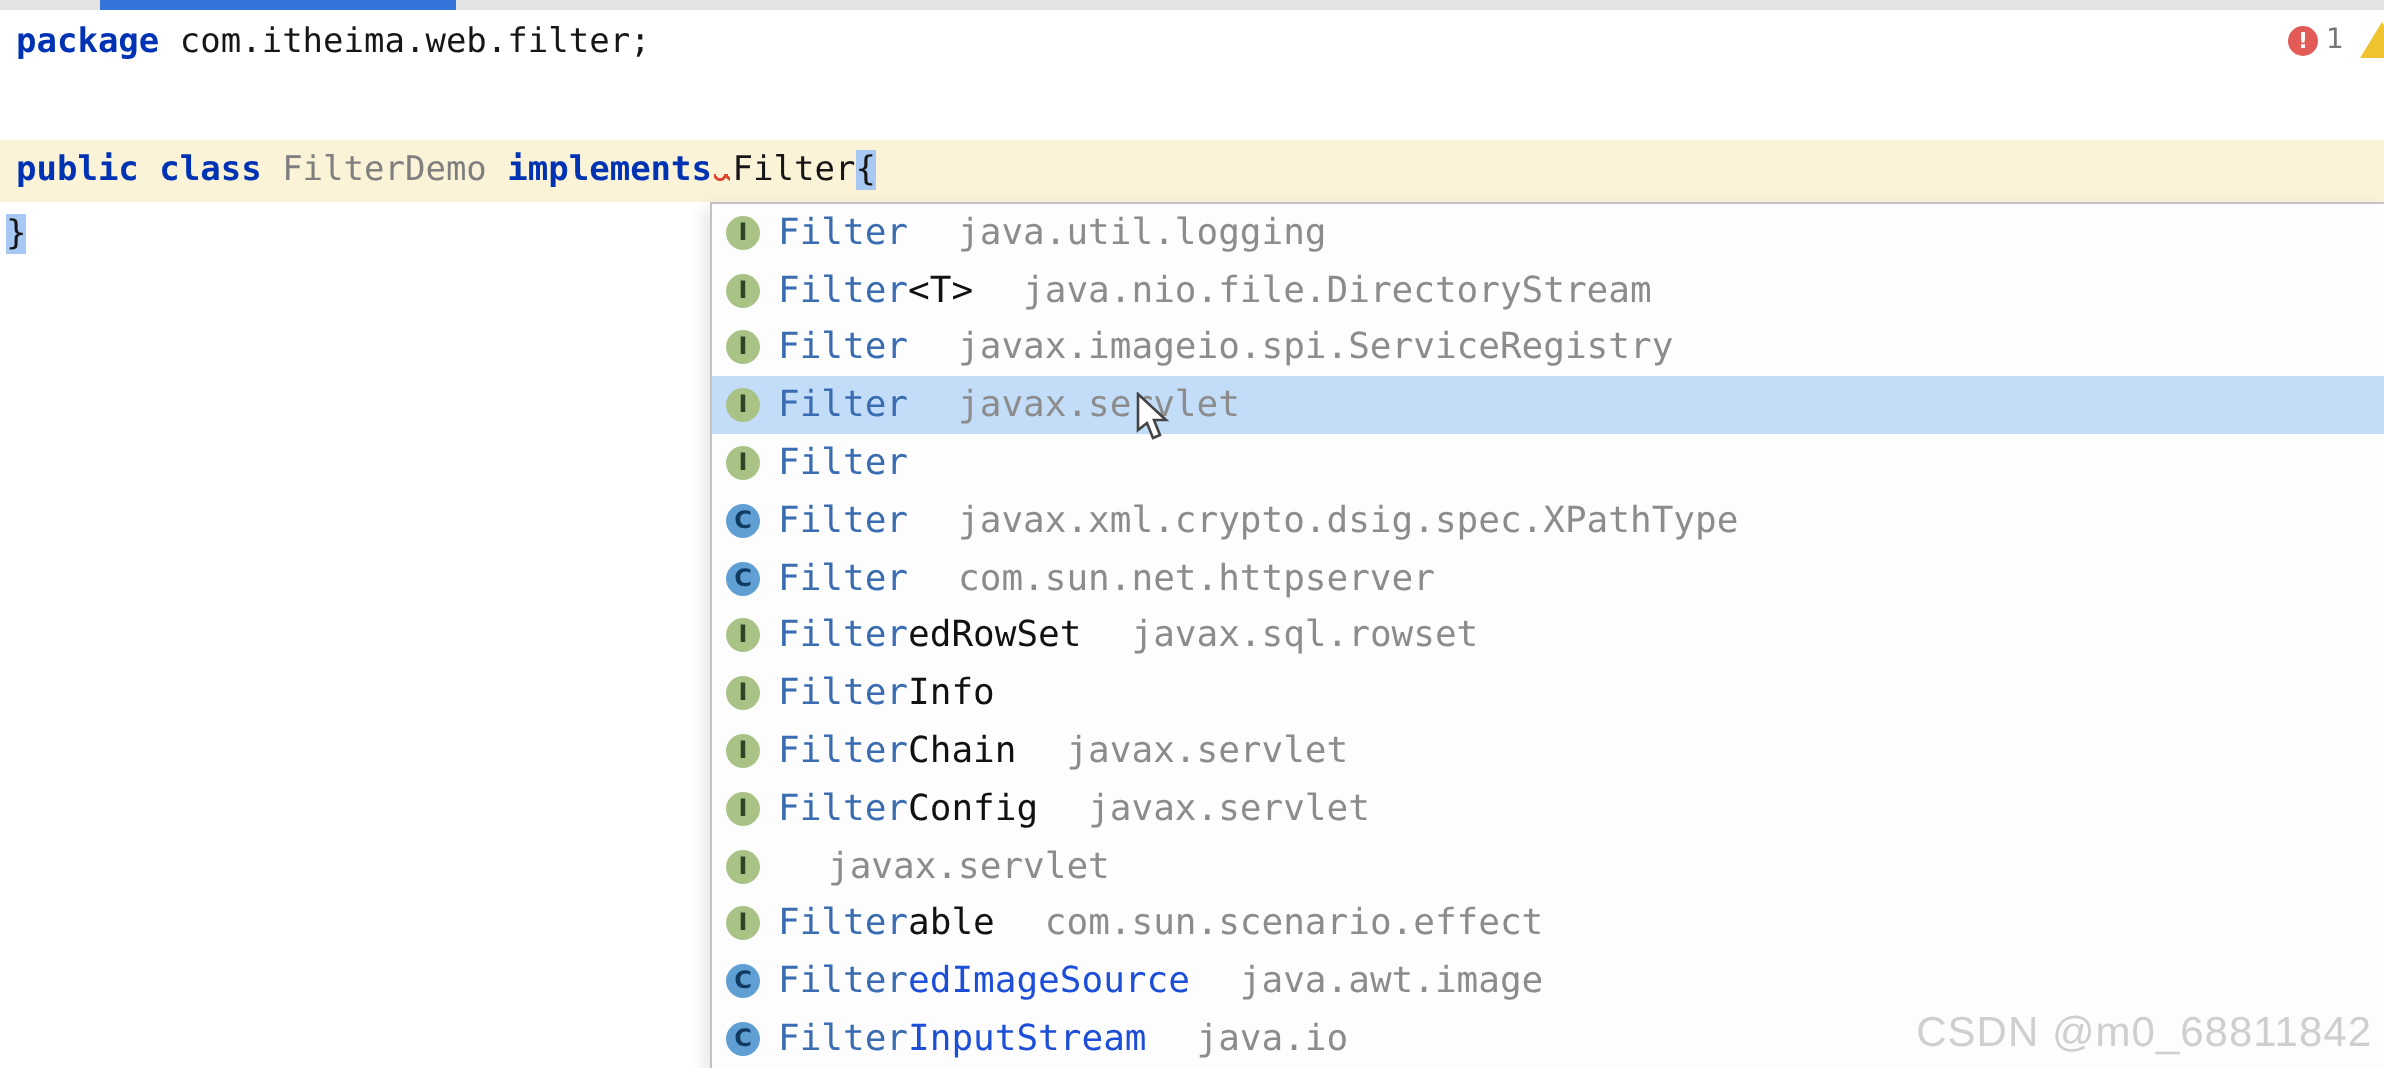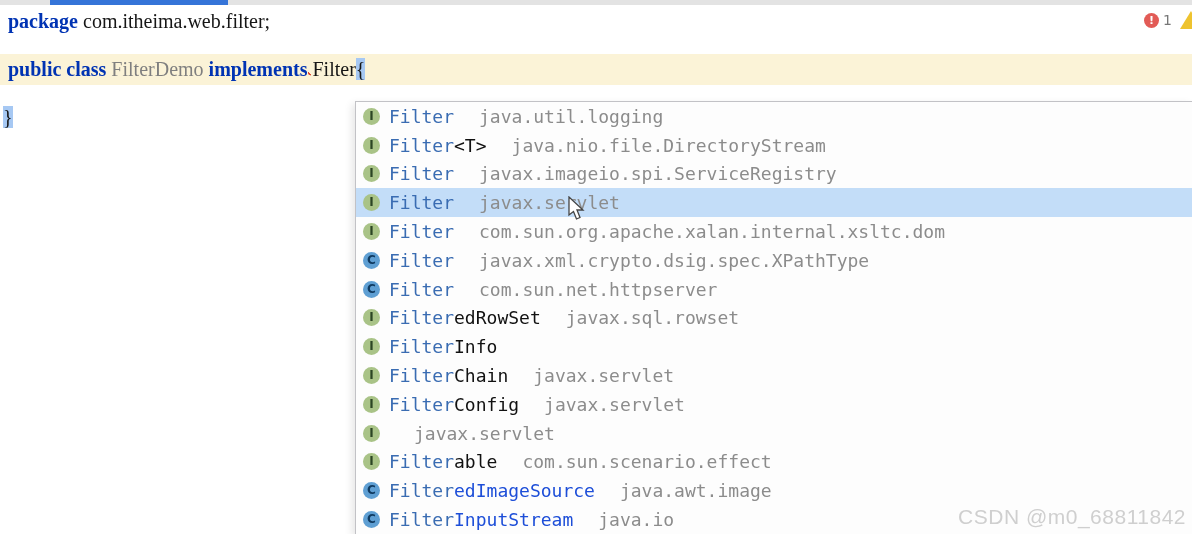--- a/index.html
+++ b/index.html
@@ -14,23 +14,23 @@
 
   
   .inspections { position:absolute; top:11px; left:1144px; display:flex; align-items:center; gap:4px; }
   .err-icon { width:15px; height:15px; border-radius:50%; background:#e25b56; color:#fff;
     font:bold 11px/15px "DejaVu Sans",sans-serif; text-align:center; }
   .err-count { color:#777; font:14px "DejaVu Sans",sans-serif; }
   .warn-icon { width:0; height:0; border-left:11px solid transparent; border-right:11px solid transparent;
     border-bottom:18px solid #eec32f; margin-left:4px; }
 
   
-  .code-line { position:absolute; font-size:20px; white-space:pre; color:#161616;font-family:Liberation Serif, serif; }
+  .code-line { position:absolute; font-size:17px; white-space:pre; color:#161616; }
   .line1 { top:6px; left:8px; height:30px; line-height:30px; }
-  .line2 { top:54px; left:0; width:100%; height:31px; line-height:31px; background:#fbf3d7;
+  .line2 { top:70px; left:0; width:100%; height:31px; line-height:31px; background:#fbf3d7;
     padding-left:8px; box-sizing:border-box; }
   .line3 { top:101px; left:3px; height:32px; line-height:32px; }
   .kw { color:#0033b3; font-weight:bold; }
   .classname { color:#7f7f7f; }
   .brace-hl { background:#a6c8f3; }
   .sq { position:relative; }
   .sq::after { content:""; position:absolute; left:1px; right:1px; bottom:4px; height:4px;
     background:radial-gradient(circle at 3px 0px, transparent 2px, #e0492f 2px, #e0492f 3.4px, transparent 3.6px) repeat-x;
     background-size:6px 4px; }
 
@@ -96,21 +96,20 @@
 
   <div class="row selected">
     <span class="kind-icon kind-interface">I</span>
     <span class="name"><span class="match">Filter</span><span class="suffix suffix-plain"></span></span>
     <span class="pkg">javax.servlet</span>
   </div>
 
   <div class="row">
     <span class="kind-icon kind-interface">I</span>
     <span class="name"><span class="match">Filter</span><span class="suffix suffix-plain"></span></span>
-    <span class="pkg">com.sun.org.apache.xalan.internal.xsltc.dom</span>
   </div>
 
   <div class="row">
     <span class="kind-icon kind-class">C</span>
     <span class="name"><span class="match">Filter</span><span class="suffix suffix-plain"></span></span>
     <span class="pkg">javax.xml.crypto.dsig.spec.XPathType</span>
   </div>
 
   <div class="row">
     <span class="kind-icon kind-class">C</span>

